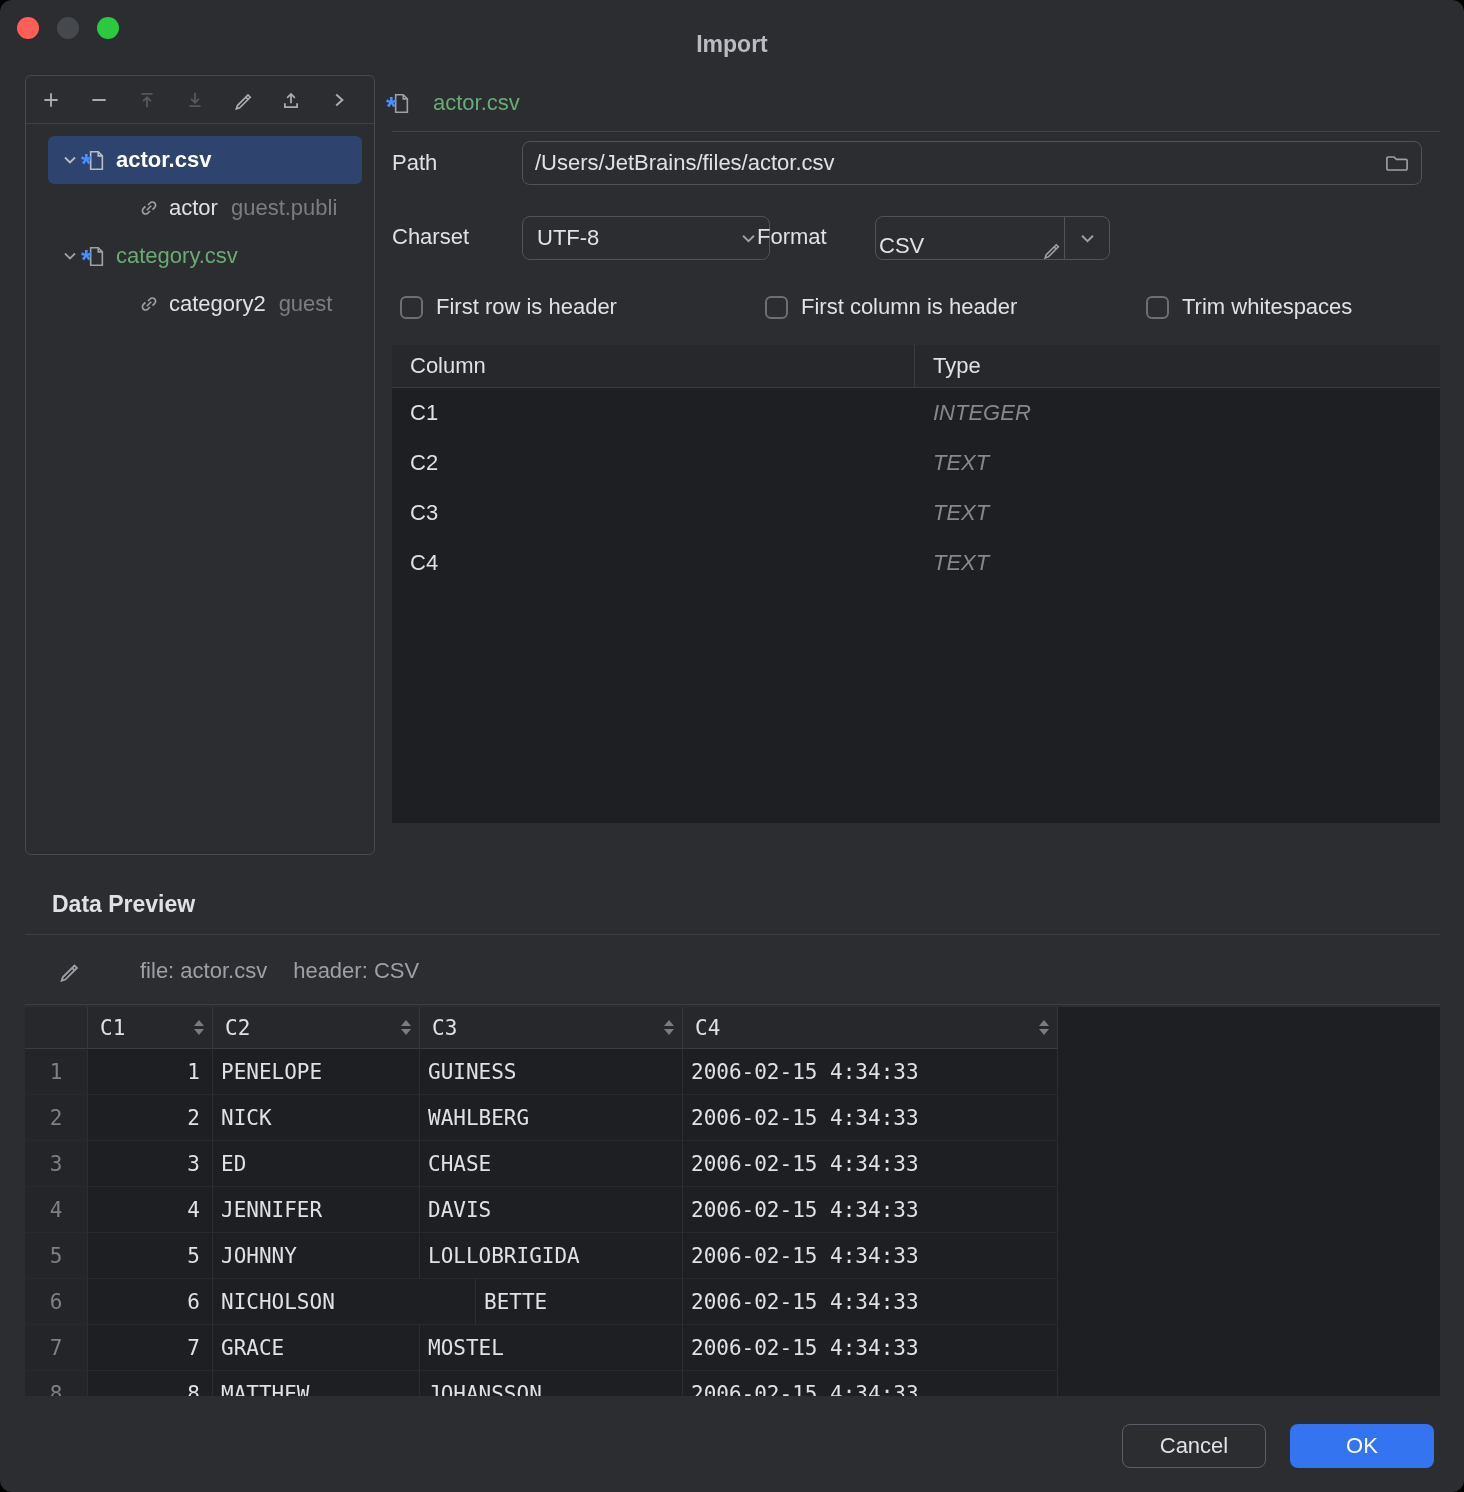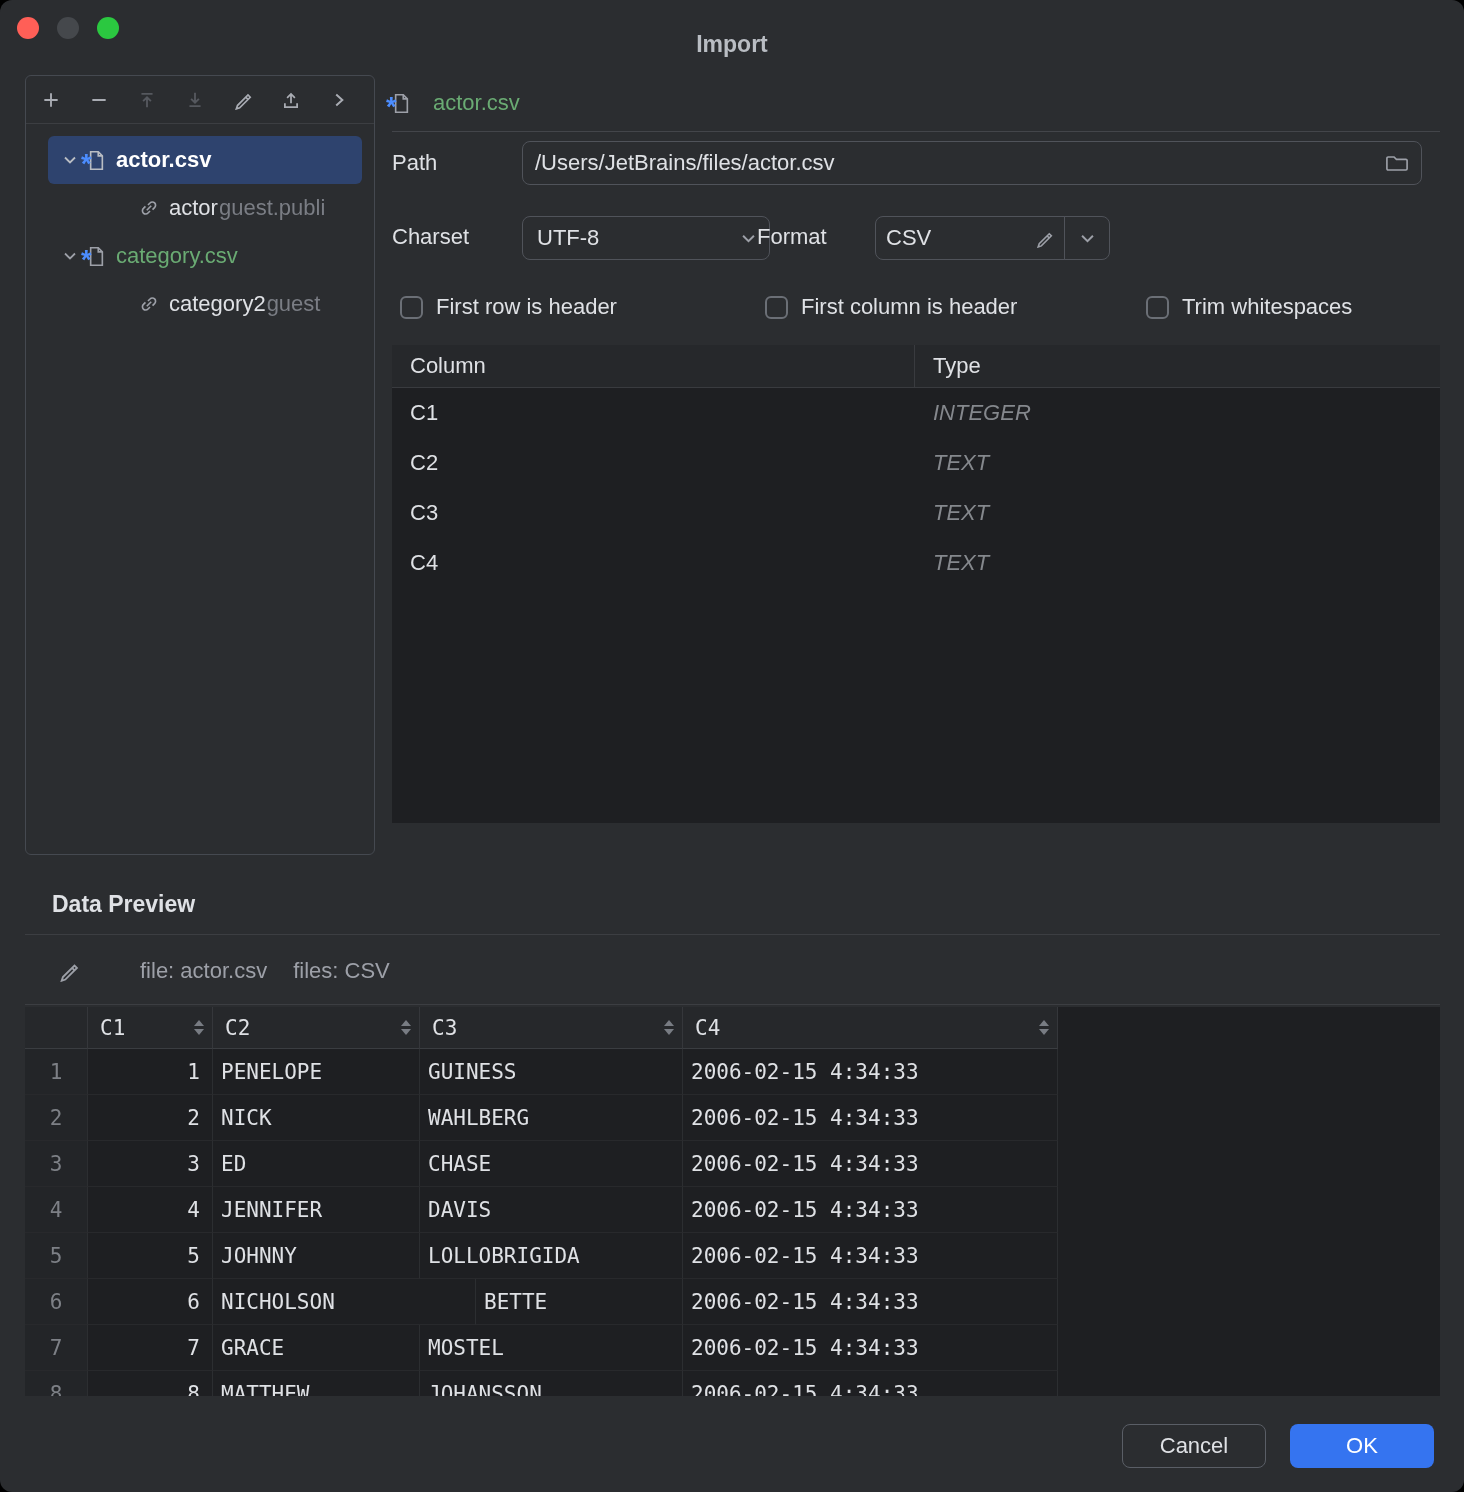--- a/index.html
+++ b/index.html
@@ -23,40 +23,40 @@
   .trow.top{padding-left:35px;}
   .trow.sel{background:#2e436e;border-radius:6px;margin:0 12px 0 22px;padding-left:13px;}
   .trow.child{padding-left:113px;}
   .chev{display:inline-flex;margin-right:8px;}
   .ficon{position:relative;display:inline-flex;margin-right:10px;}
   .ficon .star{position:absolute;left:-6px;bottom:-7px;color:#4c8dff;font-size:27px;font-weight:700;line-height:1;}
   .licon{display:inline-flex;margin-right:10px;}
   .tlabel{color:#dfe1e5;}
   .tlabel.bold{font-weight:700;color:#ffffff;}
   .tlabel.green{color:#6aab73;}
-  .tsuffix{color:#7a7d84;margin-left:1px;}
+  .tsuffix{color:#7a7d84;margin-left:13px;}
 
   
   .detail{position:absolute;left:392px;top:75px;width:1048px;height:780px;}
   .file-header{position:absolute;top:8px;left:0;height:40px;display:flex;align-items:center;gap:12px;}
   .file-header .name{color:#6aab73;}
   .div1{position:absolute;top:56px;left:0;right:0;border-top:1px solid #43454a;}
   .path-row{position:absolute;top:66px;left:0;height:44px;display:flex;align-items:center;}
   .row-label{width:130px;flex:none;}
   .text-field{width:900px;height:44px;box-sizing:border-box;border:1px solid #50535a;border-radius:8px;
     display:flex;align-items:center;padding:0 12px;background:#2b2d30;cursor:text;}
   .text-field .value{flex:1;white-space:nowrap;overflow:hidden;}
   .charset-row{position:absolute;top:141px;left:0;right:0;height:44px;}
   .charset-row .lab-charset{position:absolute;left:0;top:8px;}
   .select{position:absolute;left:130px;top:0;width:248px;height:44px;box-sizing:border-box;border:1px solid #50535a;
     border-radius:8px;display:flex;align-items:center;justify-content:space-between;padding:0 14px;cursor:pointer;}
   .charset-row .lab-format{position:absolute;left:365px;top:8px;}
   .combo{position:absolute;left:483px;top:0;display:flex;height:44px;}
   .combo-main{width:190px;box-sizing:border-box;border:1px solid #50535a;border-radius:8px 0 0 8px;
-    display:flex;align-items:center;justify-content:space-between;padding:0 10px;cursor:pointer;}
+    display:flex;align-items:flex-end;justify-content:space-between;padding:0 3px;cursor:pointer;}
   .combo-drop{width:46px;box-sizing:border-box;border:1px solid #50535a;border-left:1px solid #50535a;margin-left:-1px;
     border-radius:0 8px 8px 0;display:flex;align-items:center;justify-content:center;cursor:pointer;}
   .checks-row{position:absolute;top:219px;left:0;right:0;height:30px;}
   .check{position:absolute;top:0;display:flex;align-items:center;gap:13px;cursor:pointer;}
   .check.p1{left:8px}.check.p2{left:373px}.check.p3{left:754px}
   .cb{width:23px;height:23px;box-sizing:border-box;border:2px solid #6b6f76;border-radius:6px;}
   .columns-table{position:absolute;top:270px;left:0;right:0;height:478px;background:#1e1f22;}
   .ct-header{height:43px;display:flex;background:#26282b;border-bottom:1px solid #393b3f;box-sizing:border-box;}
   .ct-h1{width:523px;box-sizing:border-box;border-right:1px solid #393b3f;display:flex;align-items:center;padding-left:18px;}
   .ct-h2{flex:1;display:flex;align-items:center;padding-left:18px;}
@@ -308,21 +308,21 @@
   <div class="preview-title">Data Preview</div>
   <div class="div2"></div>
   <div class="info-row">
     <span>
       <svg width="22" height="22" viewBox="0 0 18 18" fill="none" stroke="#9da0a8" stroke-width="1.5">
           <path d="M4 14L3 17l3-1L15.5 6.5l-2-2L4 14z"></path>
           <path d="M11.5 6.5l2 2"></path>
         </svg>
       </span>
     <span class="f1">file: actor.csv</span>
-    <span class="f2">files: CSV</span>
+    <span class="f2">header: CSV</span>
   </div>
   <div class="div3"></div>
 
   <div class="grid">
     <div class="g-header">
       <div class="g-hcell blank wnum"></div>
       <div class="g-hcell wc1">
         <span>C1</span>
         <span class="sort">
             <i class="tu"></i>

